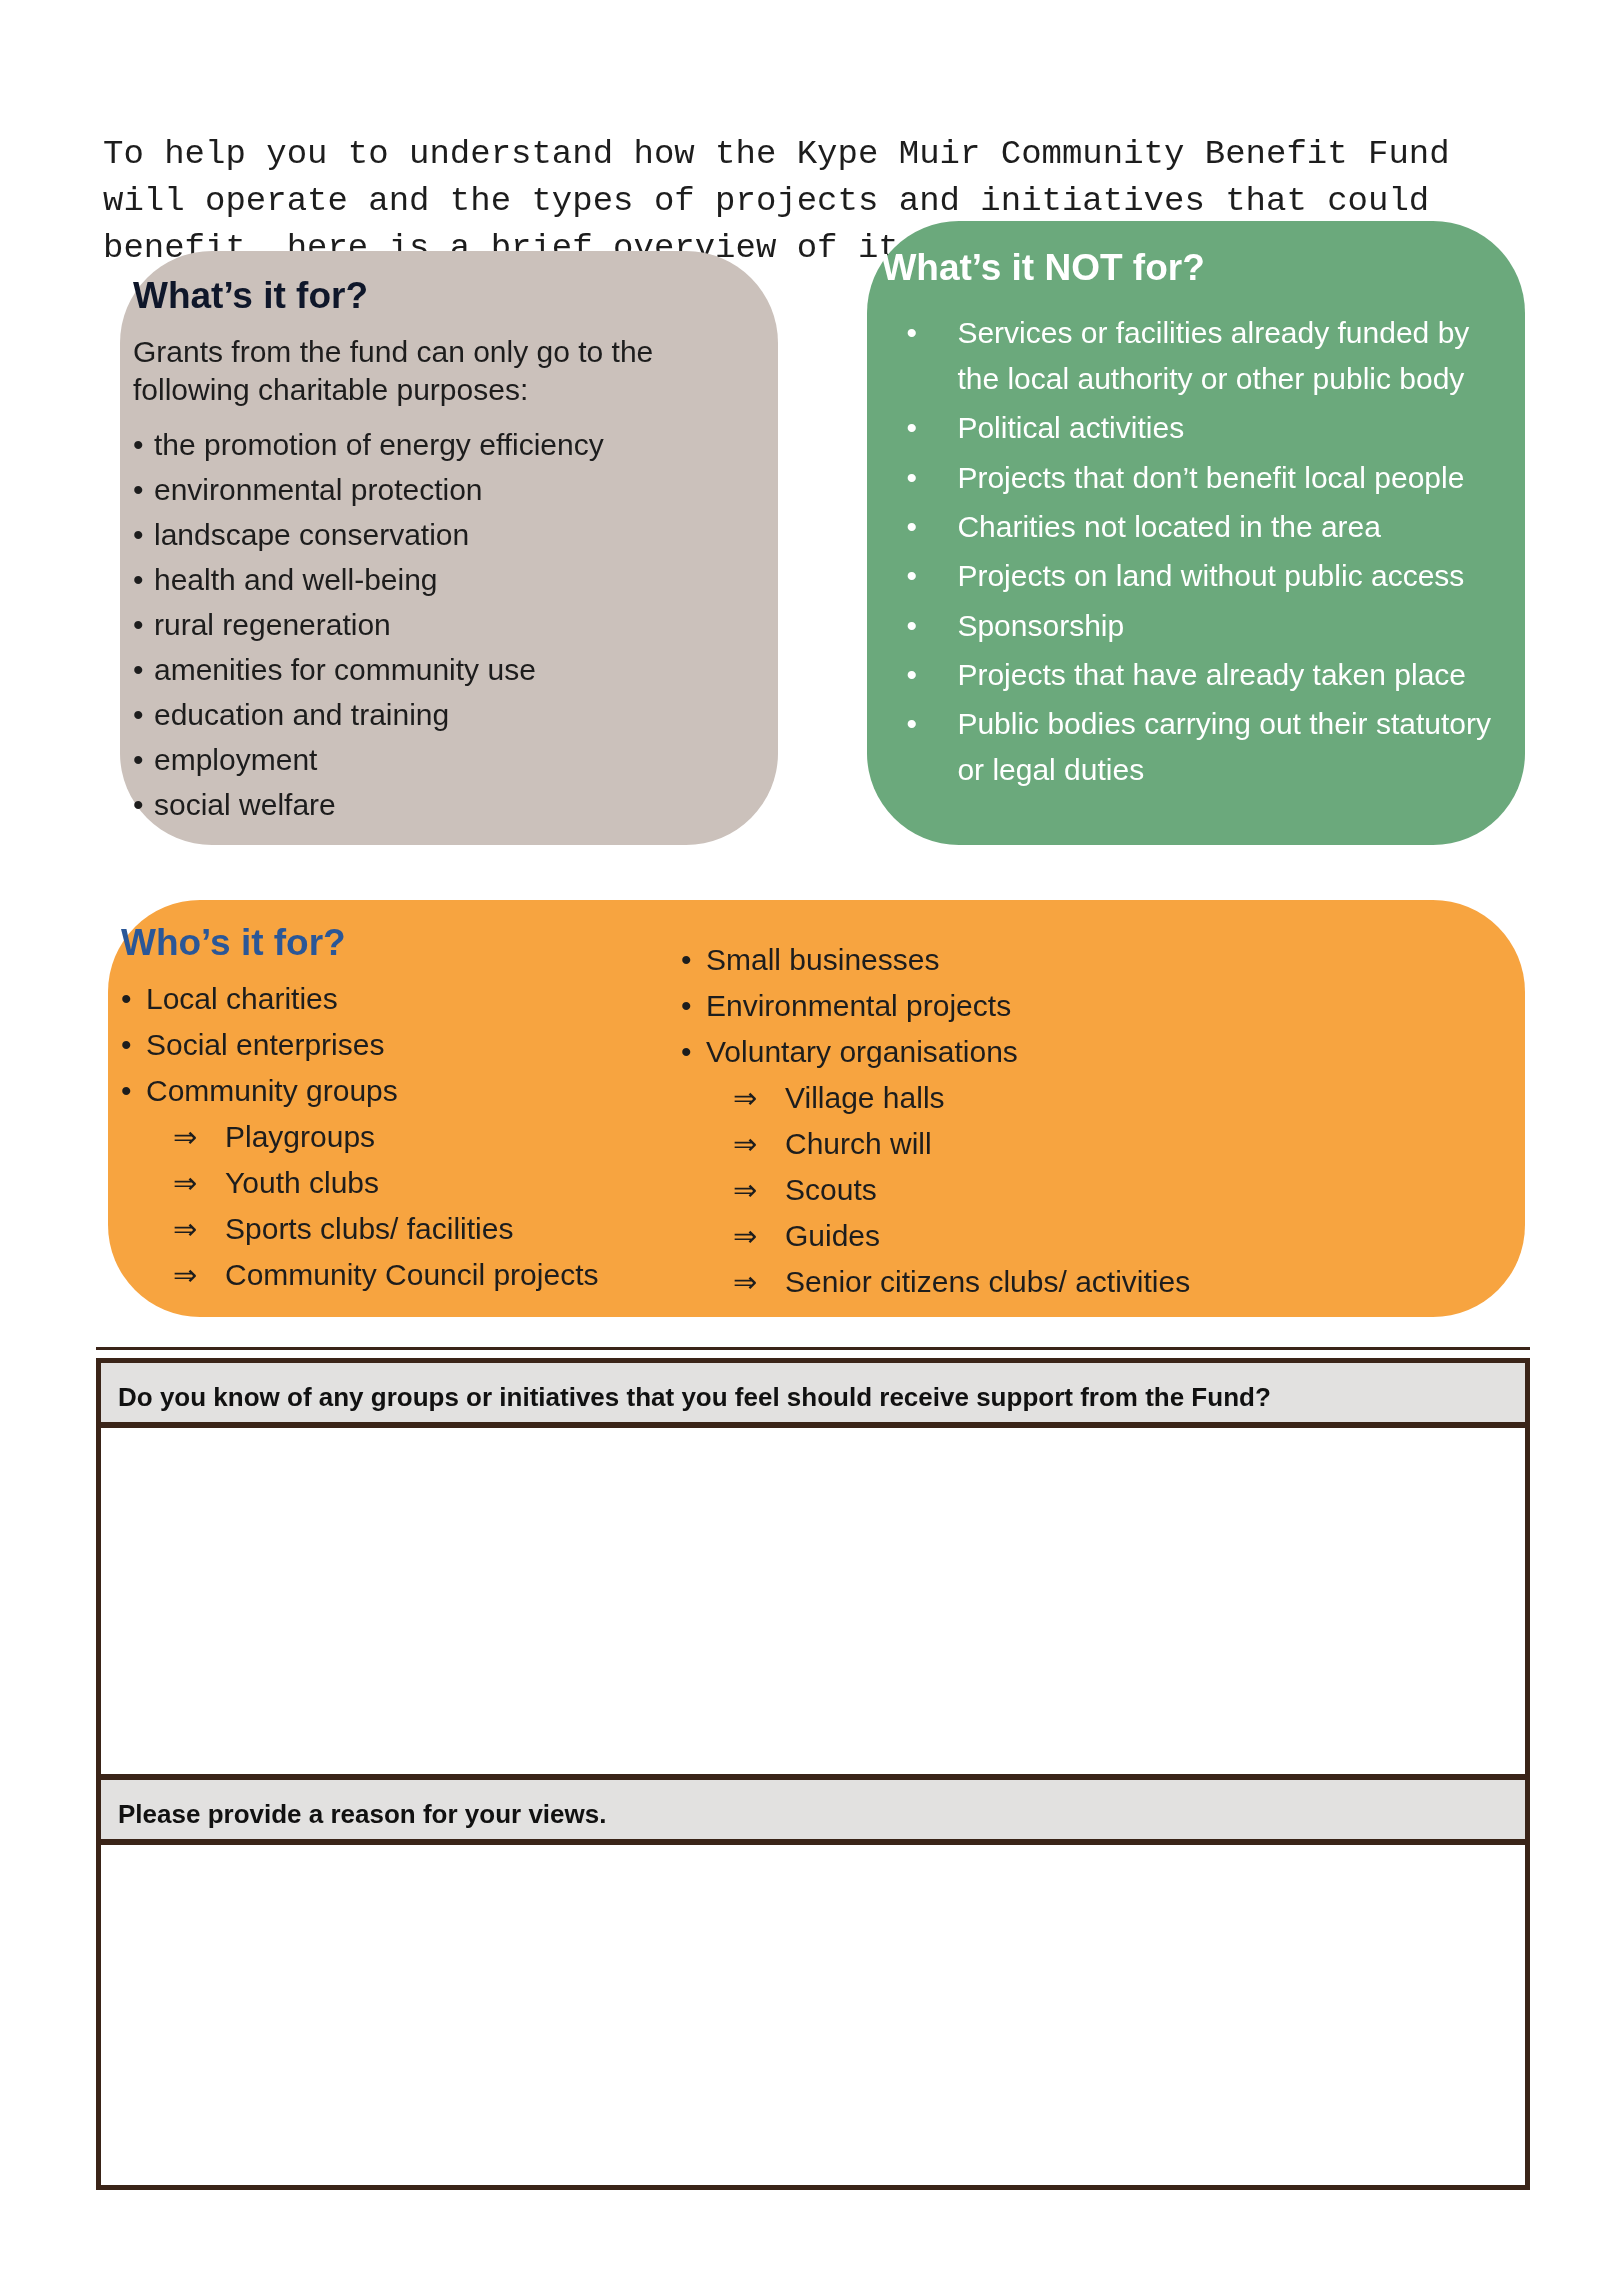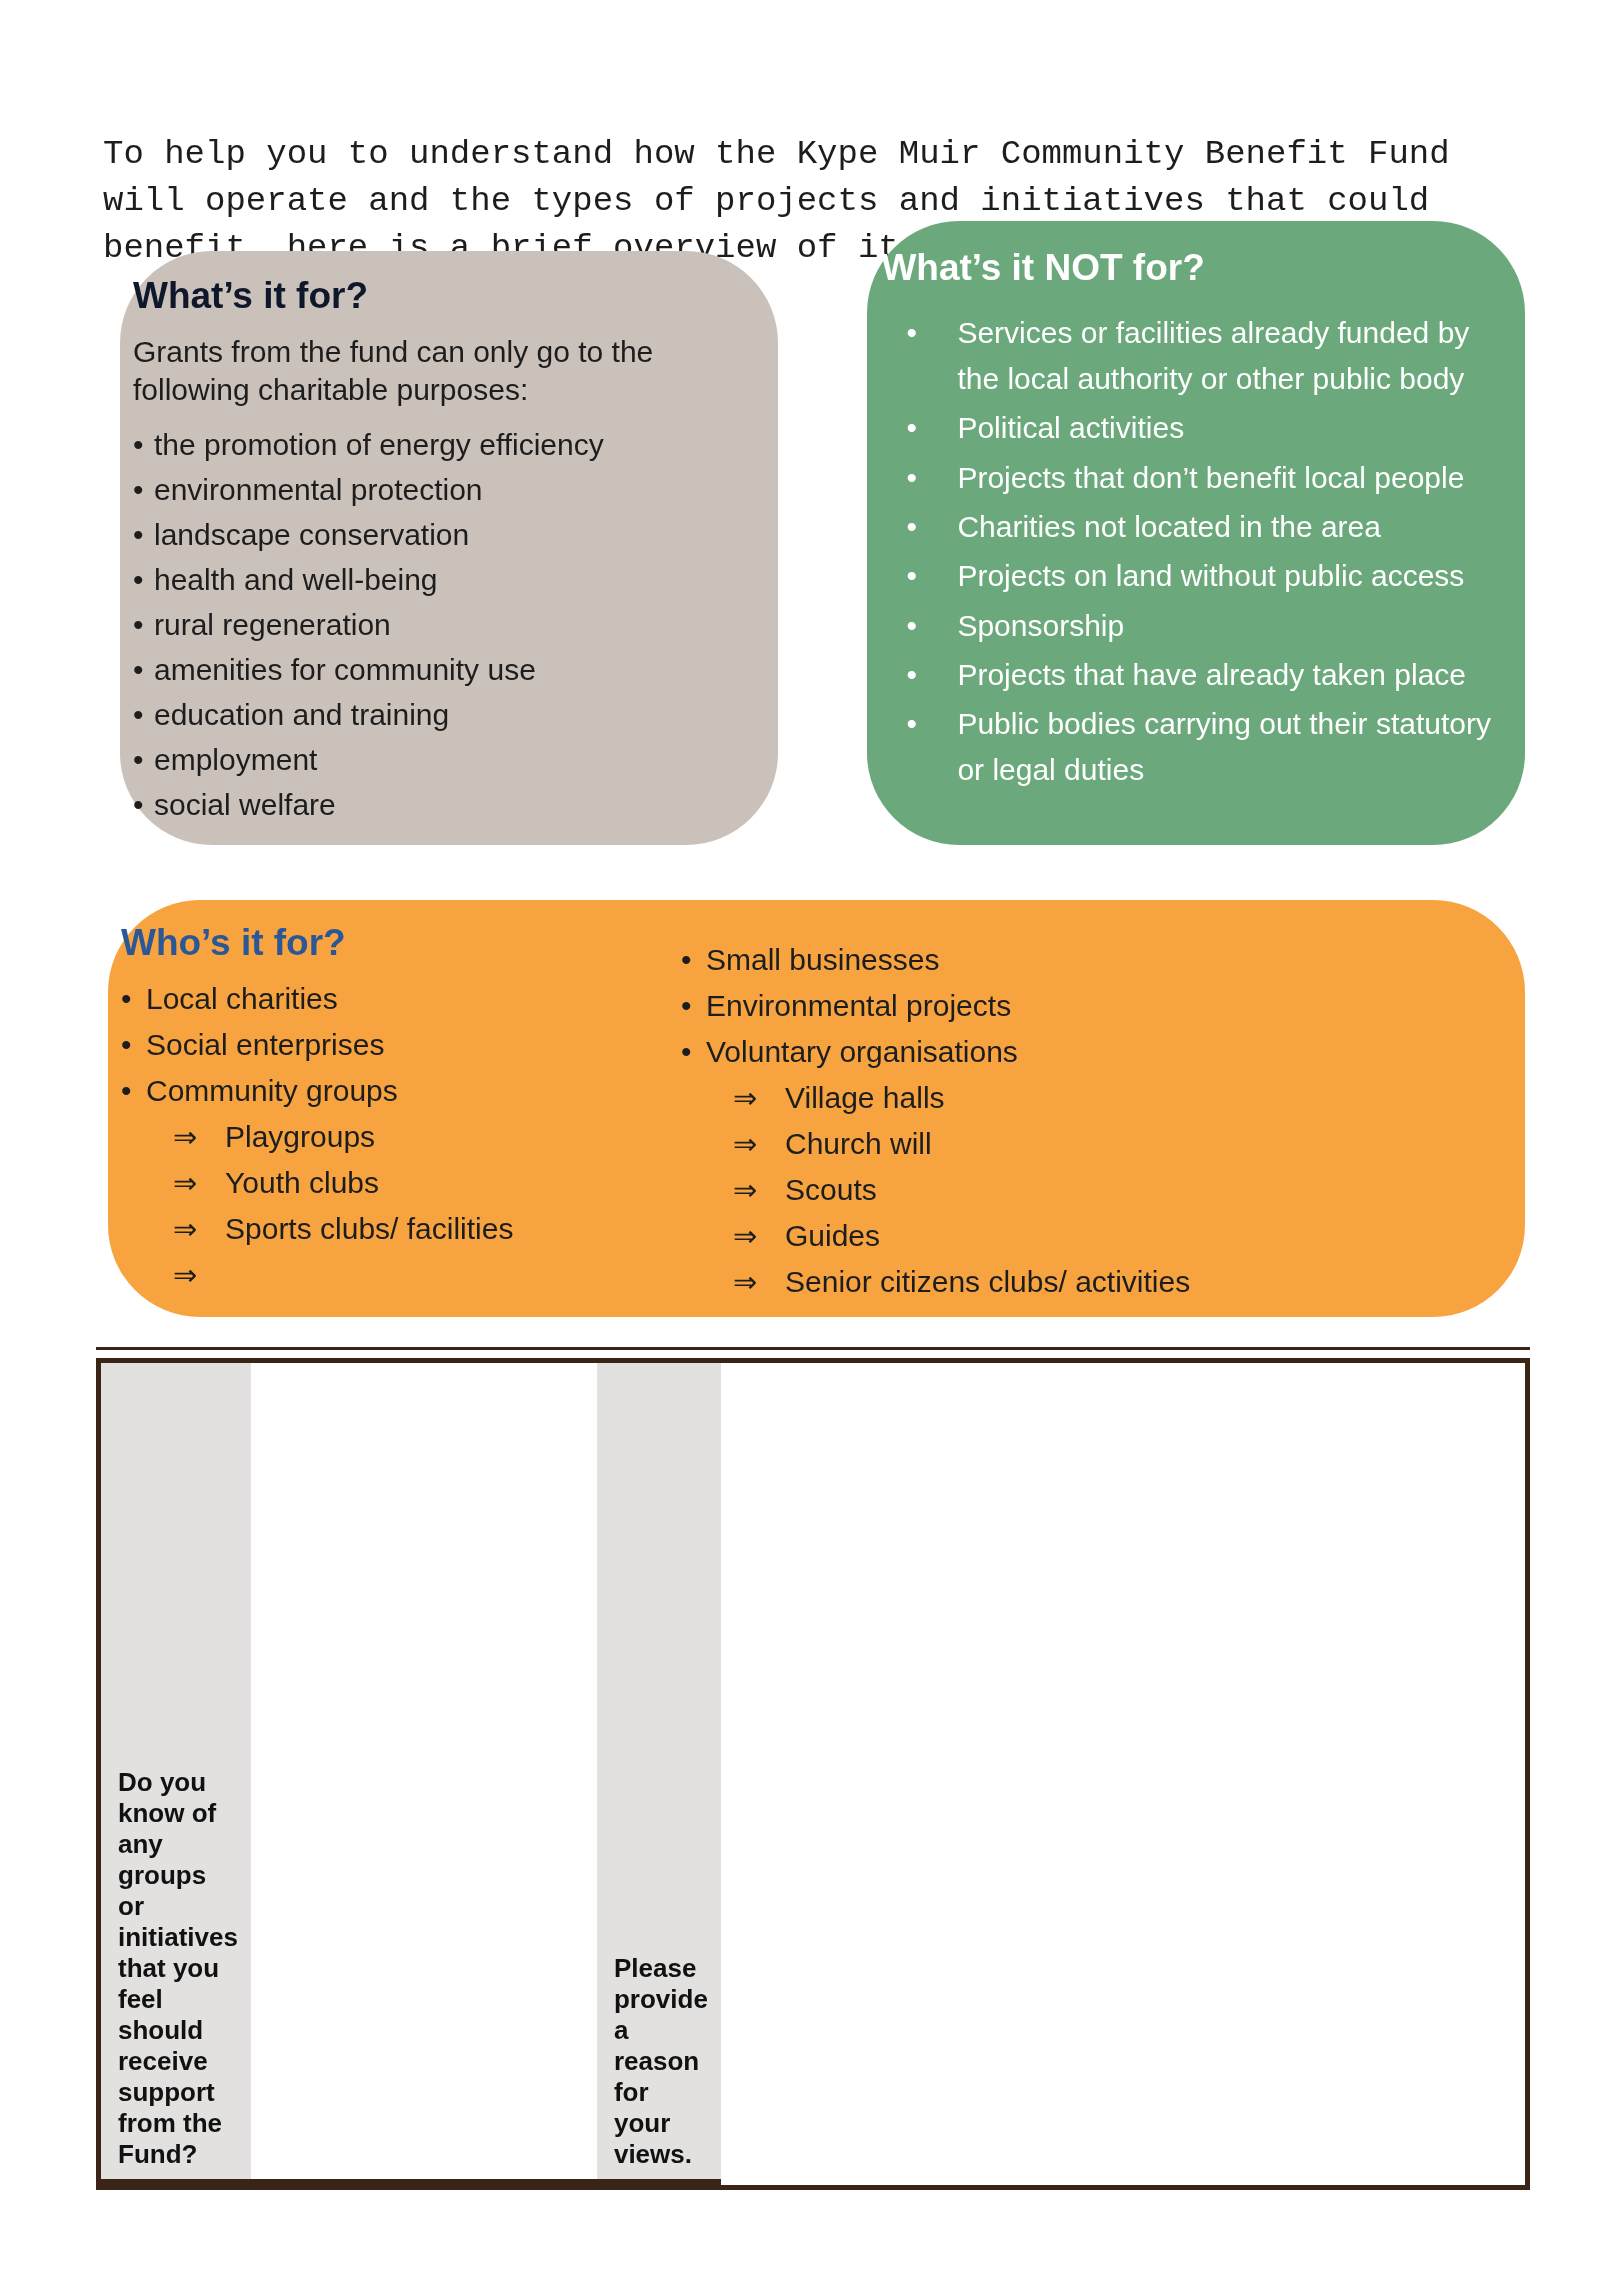--- a/index.html
+++ b/index.html
@@ -34,21 +34,21 @@
   .box-who .mk{flex:0 0 25px;}
   .box-not .btxt{width:602px;}
   ul.blist li.sub{padding-left:52px;}
   .arrow{flex:0 0 52px;font-size:29px;}
   .box-who ul.blist li{line-height:46px;}
   
   .pre-rule{position:absolute;left:96px;top:1347px;width:1434px;height:3.3px;background:#3A2418;}
   .qtable{
     position:absolute;left:96px;top:1358px;width:1434px;height:832px;
     border:5.9px solid #3A2418;box-sizing:border-box;background:#ffffff;
-    display:flex;flex-direction:row;
+    display:flex;flex-direction:column;
   }
   .qrow{
     flex:0 0 65px;background:#E2E1E0;border-bottom:6.5px solid #3A2418;
     display:flex;align-items:flex-end;box-sizing:border-box;
     padding:0 13px 9.2px 17px;font-size:26px;font-weight:bold;color:#111111;
   }
   .arow1{flex:0 0 346px;border-bottom:6.5px solid #3A2418;background:#ffffff;}
   .arow2{flex:1 1 auto;background:#ffffff;}
 </style>
 </head>
@@ -162,20 +162,21 @@
         <li class="sub">
             <span class="arrow">⇒</span>
             <span class="btxt">Youth clubs</span>
           </li>
         <li class="sub">
             <span class="arrow">⇒</span>
             <span class="btxt">Sports clubs/ facilities</span>
           </li>
         <li class="sub">
             <span class="arrow">⇒</span>
+            <span class="btxt">Community Council projects</span>
           </li>
       </ul>
     </div>
     <div class="who-col-right">
       <ul class="blist">
         <li>
             <span class="mk">•</span>
             <span class="btxt">Small businesses</span>
           </li>
         <li>

